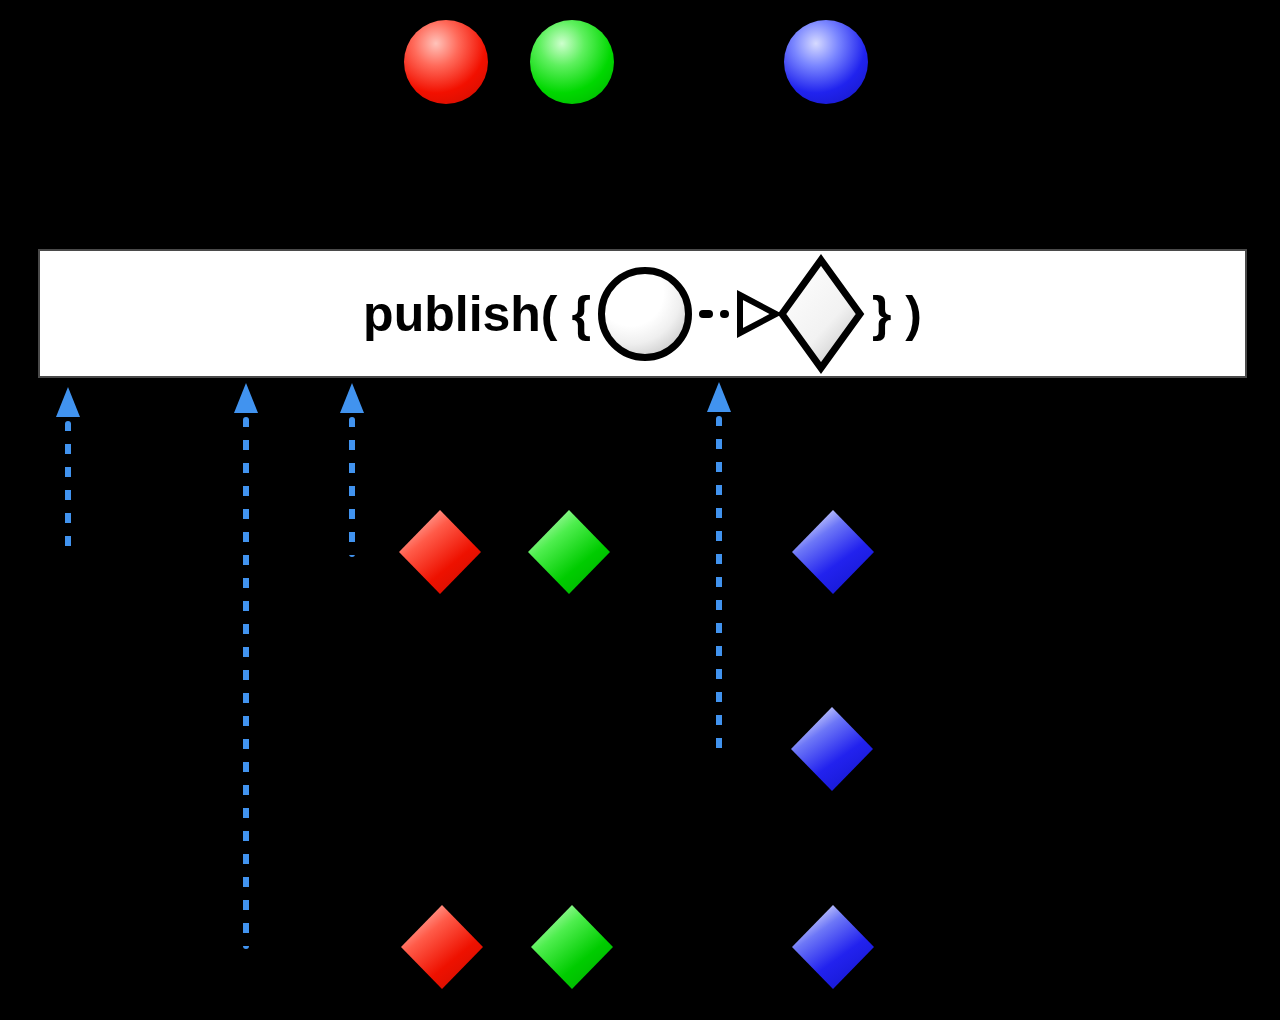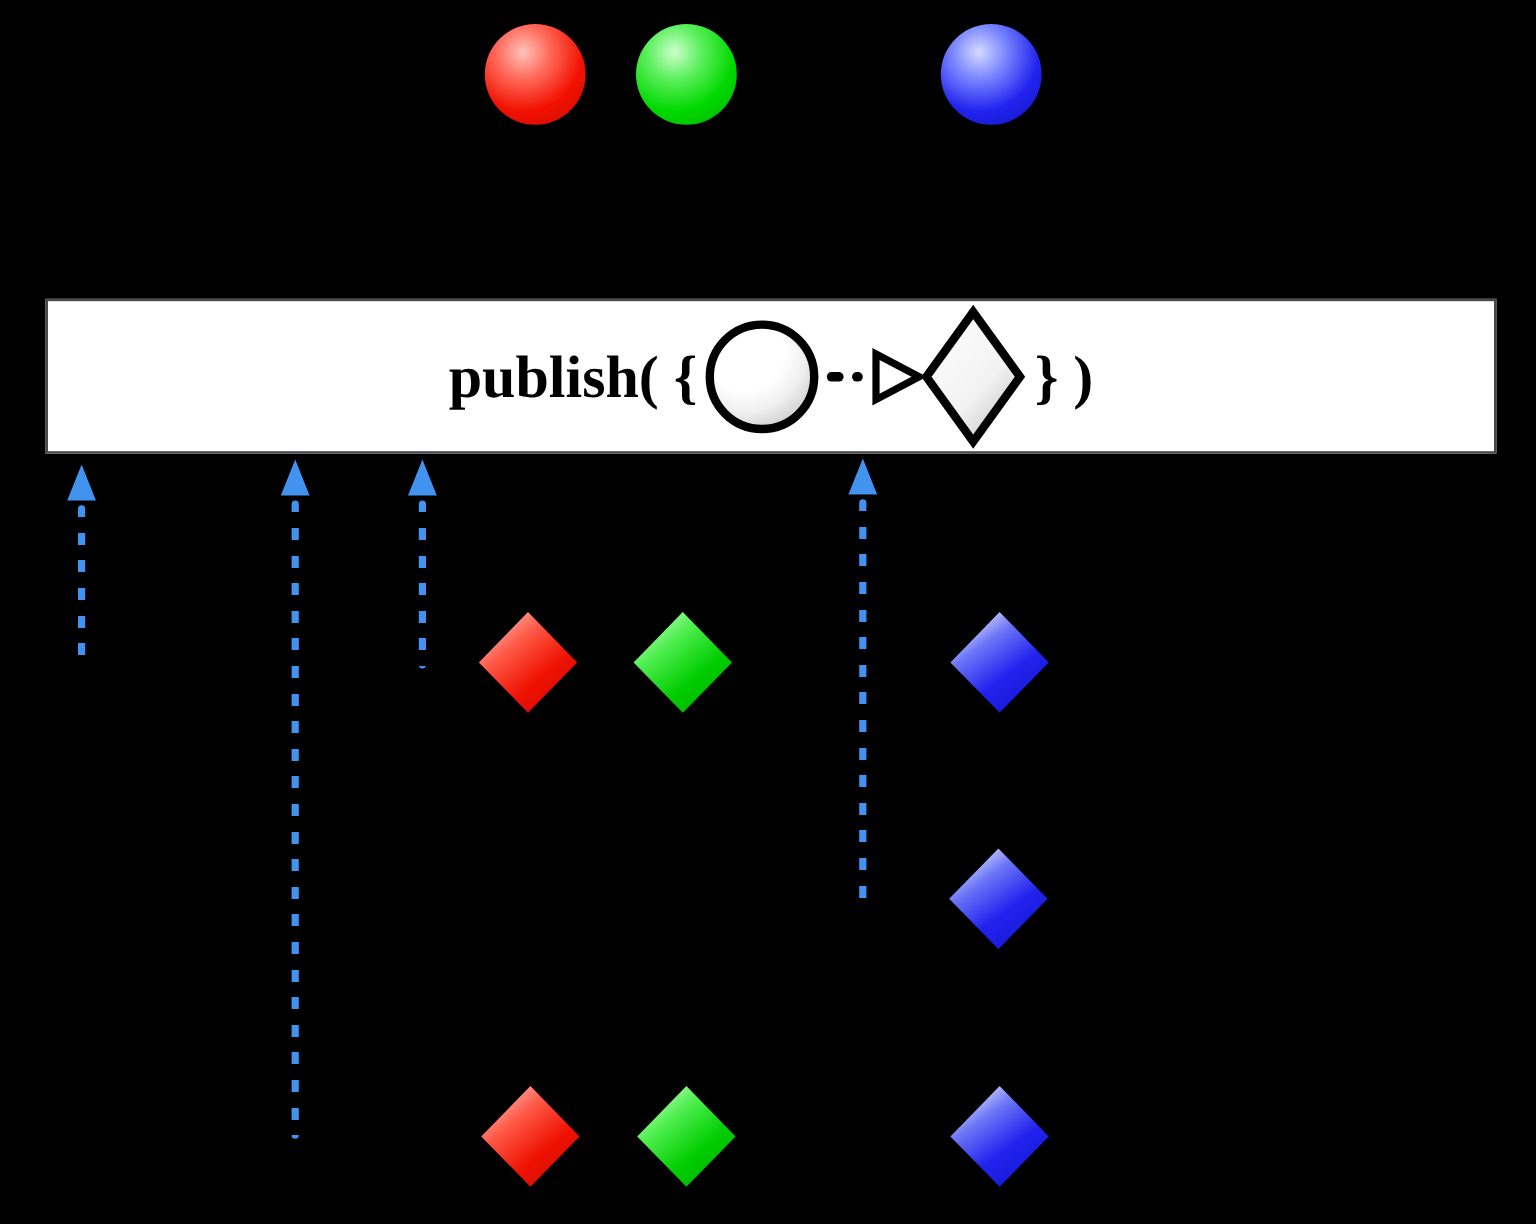--- a/index.html
+++ b/index.html
@@ -6,21 +6,21 @@
     margin: 0;
     padding: 0;
     background: #000;
   }
   #canvas {
     position: relative;
     width: 1280px;
     height: 1020px;
     background: #000;
     overflow: hidden;
-    font-family: Liberation Serif, serif;
+    font-family: Liberation Sans, sans-serif;
   }
 
   
   .sphere {
     position: absolute;
     width: 84px;
     height: 84px;
     border-radius: 50%;
   }
   .sphere.red {

